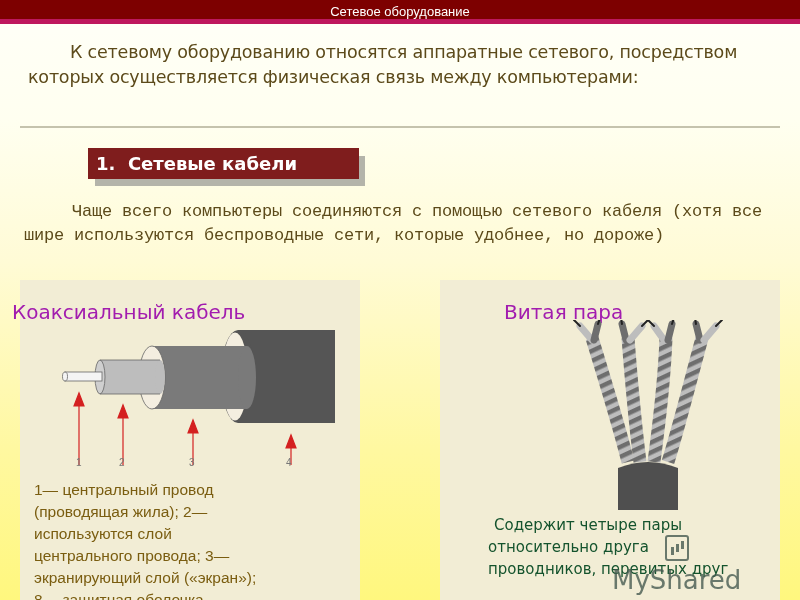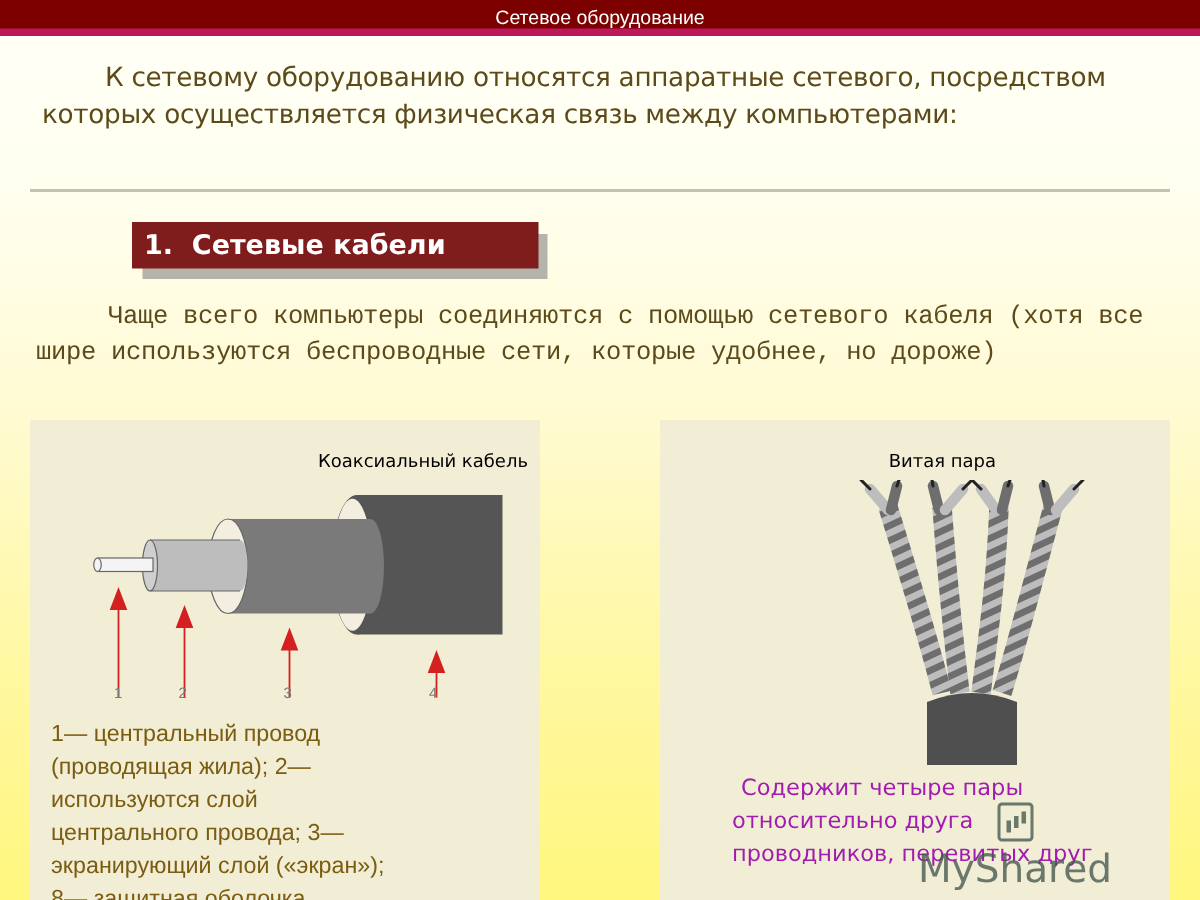--- a/index.html
+++ b/index.html
@@ -57,43 +57,43 @@
       letter-spacing: -0.2px;
     }
     .panel {
       position: absolute; top: 280px; height: 320px;
       background: #f2edd5;
     }
     .panel-left { left: 20px; width: 340px; }
     .panel-right { left: 440px; width: 340px; }
     .panel-title {
       position: absolute; top: 20px; width: 100%;
-      color: #000000;
-      font-family: "DejaVu Sans", sans-serif;
-      font-size: 12px;
-      text-align: right;
+      color: #a21caf;
+      font-family: "DejaVu Sans", sans-serif;
+      font-size: 20px;
+      text-align: left;
     }
     .panel-left .panel-title { left: -8px; }
     .panel-right .panel-title { left: 64px; width: 160px; }
     .coax-svg { position: absolute; left: 0; top: 40px; }
     .num-labels span {
       position: absolute; top: 177px; font-size: 10px; color: #777;
       font-family: "Liberation Sans", sans-serif;
     }
     .coax-desc {
       position: absolute; left: 14px; top: 199px; width: 320px;
       color: #7a5d10;
       font-family: Liberation Sans, sans-serif;
       font-size: 15.5px;
       line-height: 22px;
     }
     .tp-svg { position: absolute; left: 0; top: 40px; }
     .tp-desc {
       position: absolute; left: 48px; top: 234px; width: 290px;
-      color: #a21caf;
+      color: #14532d;
       font-family: "DejaVu Sans", sans-serif;
       font-size: 15px;
       line-height: 22px;
     }
     .tp-desc .first { display: block; padding-left: 6px; }
     .watermark {
       position: absolute; left: 612px; top: 535px;
       color: rgba(70, 90, 80, 0.8);
       font-family: "DejaVu Sans", sans-serif;
       font-size: 26px;

